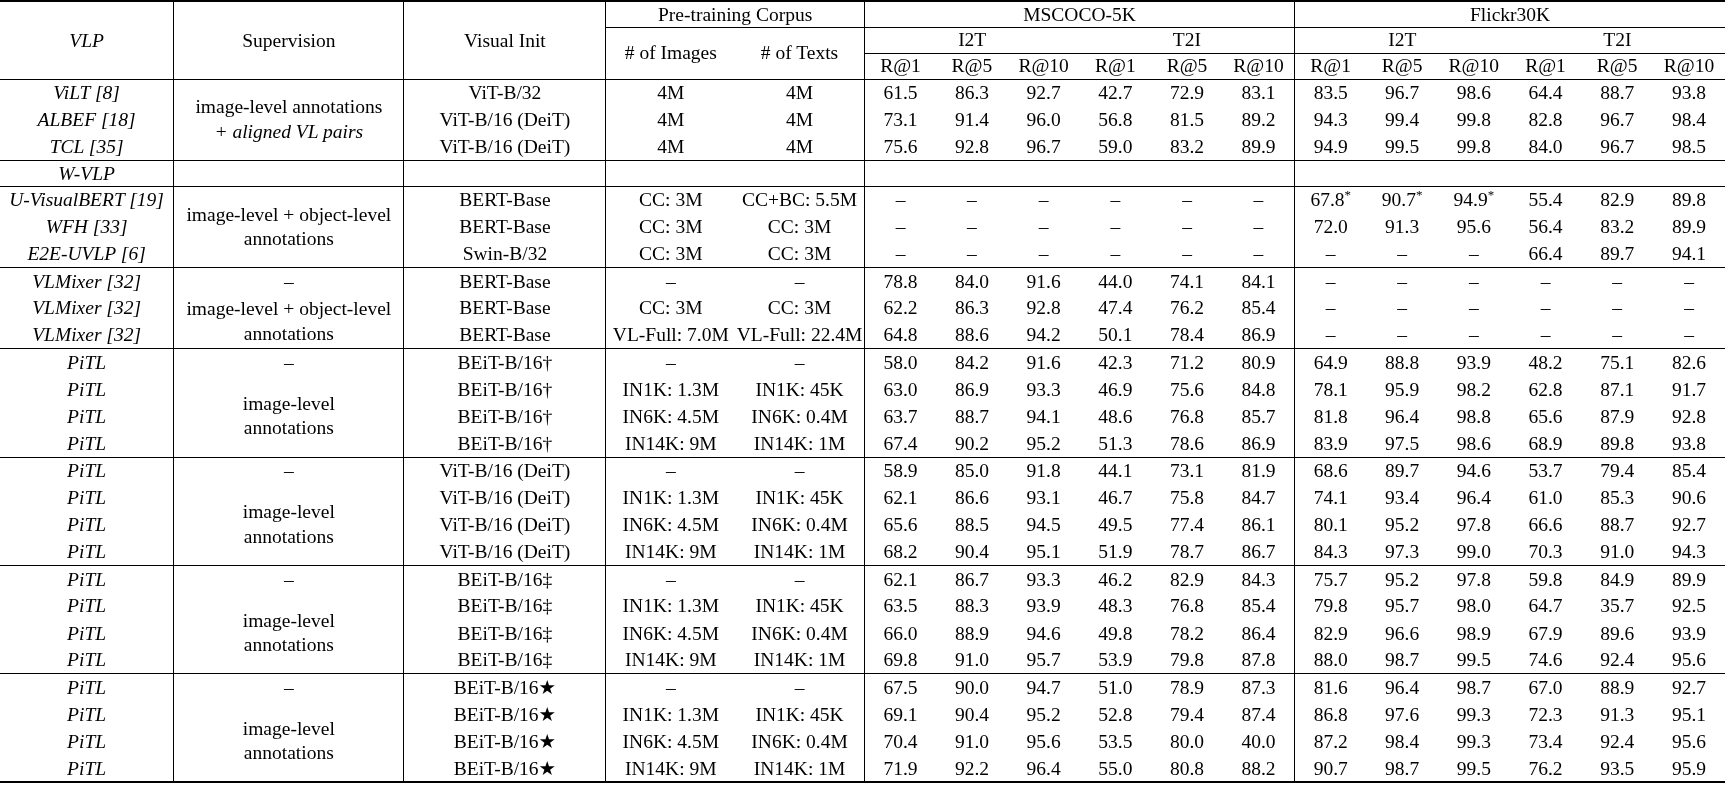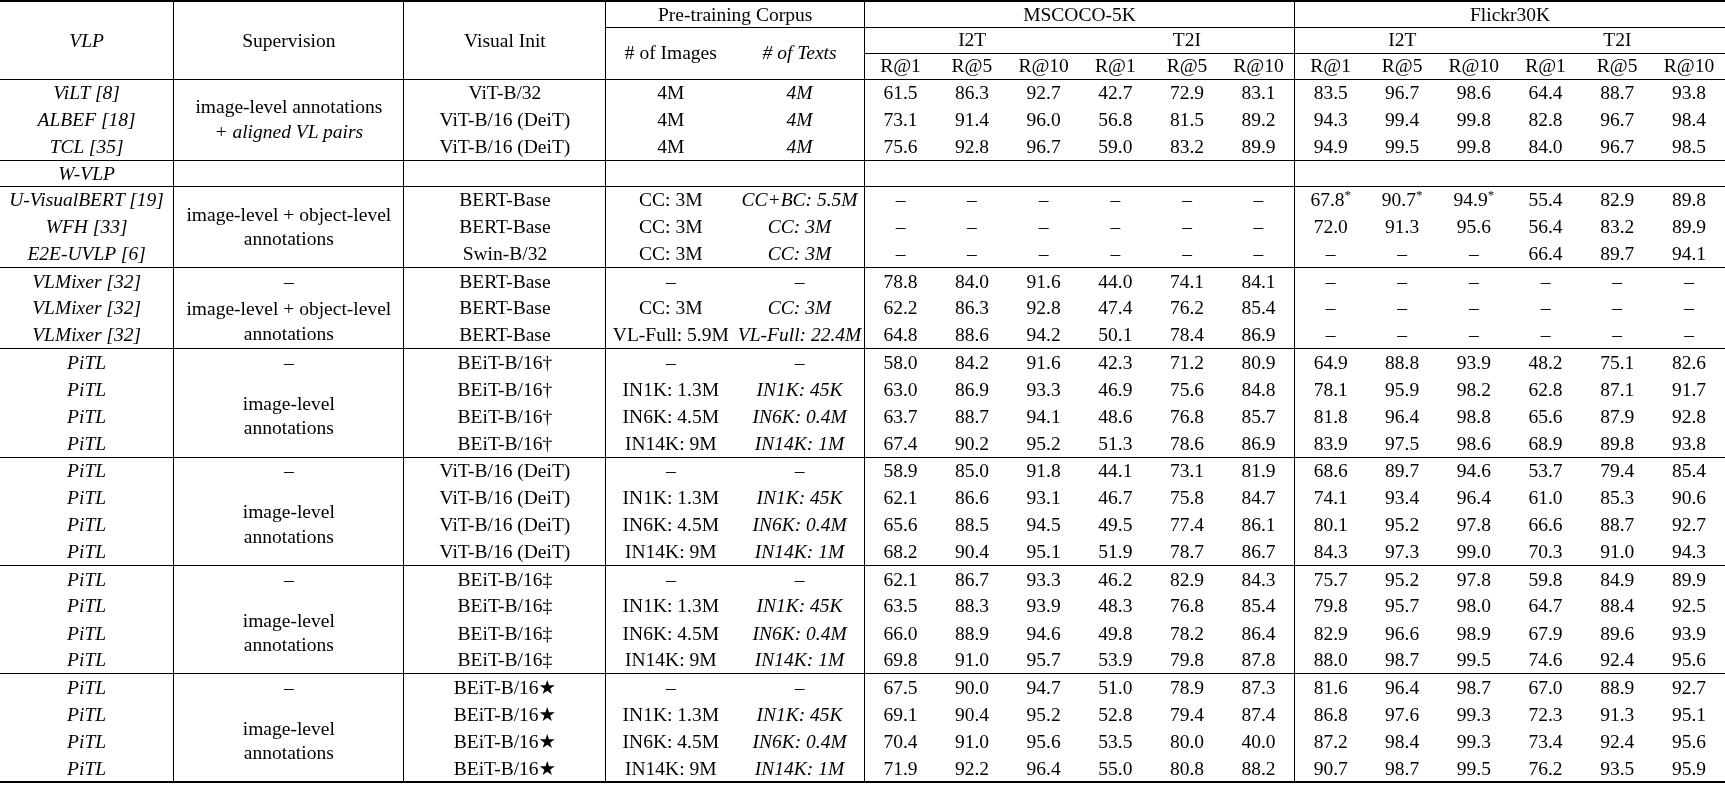--- a/index.html
+++ b/index.html
@@ -32,21 +32,21 @@
   
   .rule-top  { border-top: 2.4px solid #000; }
   .rule-bot  { border-bottom: 2.4px solid #000; }
   .rule-mid  { border-bottom: 1.3px solid #000; }
   .vr { border-right: 1.2px solid #000; }
 
   .c-vlp   { width: 172px; text-align: left; padding-left: 8px; font-style: italic; }
   .c-sup   { width: 228px; }
   .c-vis   { width: 200px; }
   .c-img   { width: 128px; }
-  .c-txt   { width: 128px; font-style: italic; }
+  .c-txt   { width: 128px; }
   .c-num   { width: 71px; }
   .bold { font-weight: bold; }
   .hrow td { height: 26px; }
   .drow td { height: 27.1px; }
   .sec td  { height: 26px; }
   .grouphdr {
     border-bottom: 0.9px solid #000;
   }
   .vlp-bold { font-weight: bold; text-align: left; padding-left: 8px; }
   sup.star { font-size: 13px; vertical-align: super; line-height: 0; }
@@ -273,21 +273,21 @@
         <td>–</td>
         <td>–</td>
         <td>–</td>
         <td>–</td>
         <td>–</td>
         <td>–</td>
       </tr>
       <tr class="drow rule-mid">
         <td class="c-vlp vr">VLMixer [32]</td>
         <td class="c-vis vr">BERT-Base</td>
-        <td class="c-img">VL-Full: 5.9M</td>
+        <td class="c-img">VL-Full: 7.0M</td>
         <td class="c-txt vr">VL-Full: 22.4M</td>
         <td class="bold">64.8</td>
         <td class="bold">88.6</td>
         <td class="bold">94.2</td>
         <td class="bold">50.1</td>
         <td class="bold">78.4</td>
         <td class="bold vr">86.9</td>
         <td>–</td>
         <td>–</td>
         <td>–</td>
@@ -480,21 +480,21 @@
         <td>63.5</td>
         <td>88.3</td>
         <td>93.9</td>
         <td>48.3</td>
         <td>76.8</td>
         <td class="vr">85.4</td>
         <td>79.8</td>
         <td>95.7</td>
         <td>98.0</td>
         <td>64.7</td>
-        <td>88.4</td>
+        <td>35.7</td>
         <td>92.5</td>
       </tr>
       <tr class="drow">
         <td class="c-vlp vr">PiTL</td>
         <td class="c-vis vr">BEiT-B/16‡</td>
         <td class="c-img">IN6K: 4.5M</td>
         <td class="c-txt vr">IN6K: 0.4M</td>
         <td>66.0</td>
         <td>88.9</td>
         <td>94.6</td>

